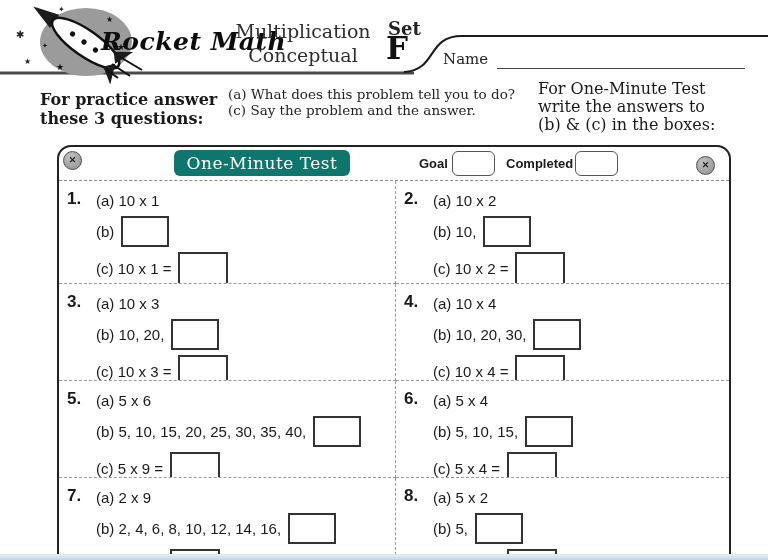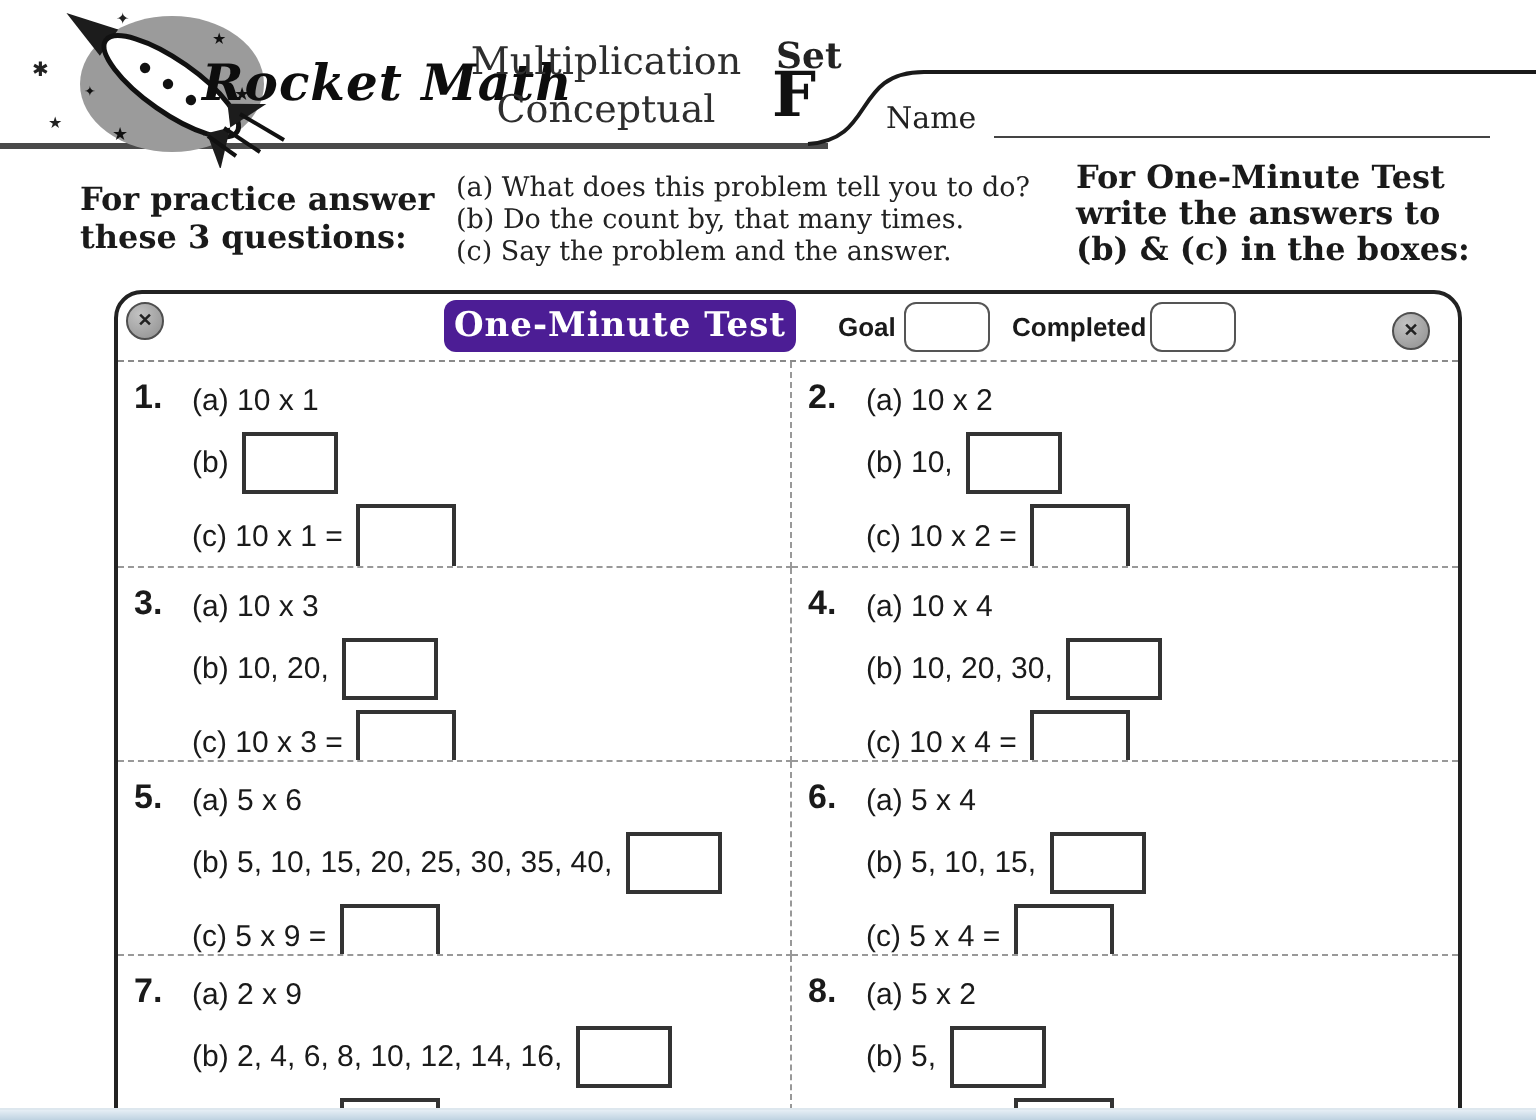--- a/index.html
+++ b/index.html
@@ -23,35 +23,35 @@
               font-size:15px;color:#222;z-index:3;}
   .name-line{position:absolute;left:497px;top:49px;width:248px;height:19px;
              border-bottom:1.5px solid #444;z-index:3;background:transparent;}
 
   
   .practice{position:absolute;left:40px;top:90px;width:185px;
             font-family:"DejaVu Serif",serif;font-weight:bold;font-size:16px;line-height:1.2;}
   .steps{position:absolute;left:228px;top:87px;width:305px;
          font-family:"DejaVu Serif",serif;font-size:13.5px;line-height:1.18;color:#222;}
   .test-note{position:absolute;left:538px;top:80px;width:228px;
-             font-family:"DejaVu Serif",serif;font-weight:bold;font-size:16px;line-height:1.12;}
+             font-family:"DejaVu Serif",serif;font-weight:normal;font-size:16px;line-height:1.12;}
 
   
   .test-box{position:absolute;left:57px;top:145px;width:670px;height:440px;
             border:2px solid #222;border-radius:14px;background:#fff;z-index:2;}
   .test-header{position:relative;height:33px;border-bottom:1.5px dashed #8a8a8a;}
   .brad{position:absolute;width:17px;height:17px;border-radius:50%;
         background:radial-gradient(circle at 35% 30%,#c2c2c2,#8f8f8f);
         border:1.5px solid #4f4f4f;display:flex;align-items:center;justify-content:center;
         font-size:9px;font-weight:bold;color:#222;line-height:1;cursor:pointer;}
   .brad-left{left:4px;top:4px;}
   .brad-right{left:637px;top:9px;}
   .badge{position:absolute;left:115px;top:3px;width:176px;height:26px;border-radius:6px;
-         background:#4c1d95;color:#fff;display:flex;align-items:center;justify-content:center;
-         font-family:"DejaVu Serif",serif;font-weight:bold;font-size:17px;letter-spacing:.5px;margin-left:48px;}
+         background:#0f766e;color:#fff;display:flex;align-items:center;justify-content:center;
+         font-family:"DejaVu Serif",serif;font-weight:normal;font-size:17px;letter-spacing:.5px;}
   .goal-label{position:absolute;left:360px;top:9px;font-size:13px;font-weight:bold;}
   .score-input{position:absolute;top:4px;width:41px;height:23px;border:1.5px solid #555;
                border-radius:6px;background:#fff;}
   .goal-input{left:393px;}
   .completed-label{position:absolute;left:447px;top:9px;font-size:13px;font-weight:bold;}
   .completed-input{left:516px;}
 
   
   .grid{display:grid;grid-template-columns:337px 1fr;grid-template-rows:103px 97px 97px 146px;}
   .cell{position:relative;display:flex;padding:6px 6px 0 4px;box-sizing:border-box;overflow:hidden;}
@@ -121,21 +121,20 @@
     <div class="name-line"></div>
   </div>
 
   <div class="practice">
     <div>For practice answer</div>
     <div>these 3 questions:</div>
   </div>
 
   <div class="steps">
     <div>(a) What does this problem tell you to do?</div>
-    <div>(b) Do the count by, that many times.</div>
     <div>(c) Say the problem and the answer.</div>
   </div>
 
   <div class="test-note">
     <div>For One-Minute Test</div>
     <div>write the answers to</div>
     <div>(b) &amp; (c) in the boxes:</div>
   </div>
 
   <div class="test-box">

